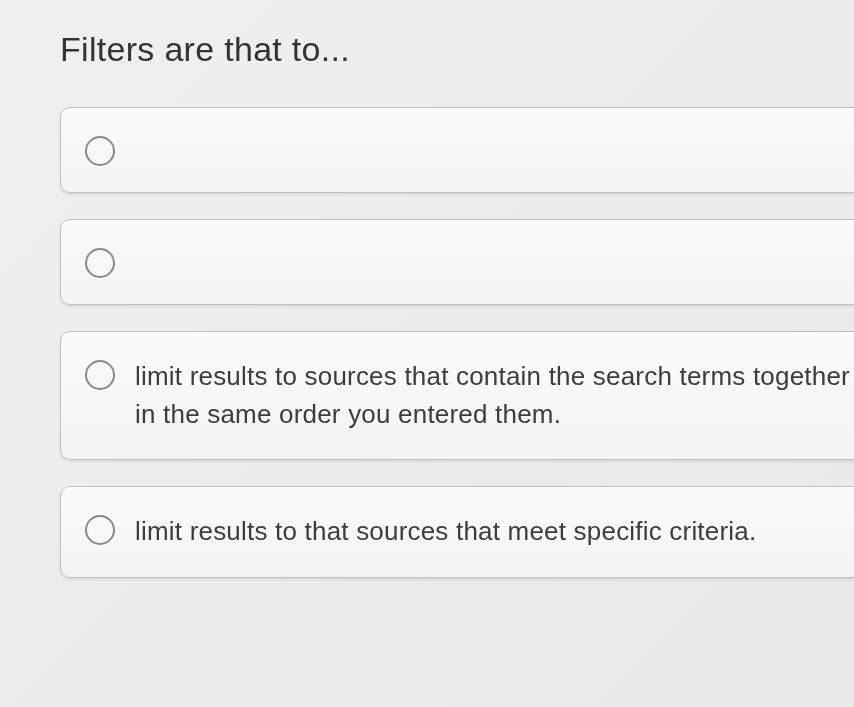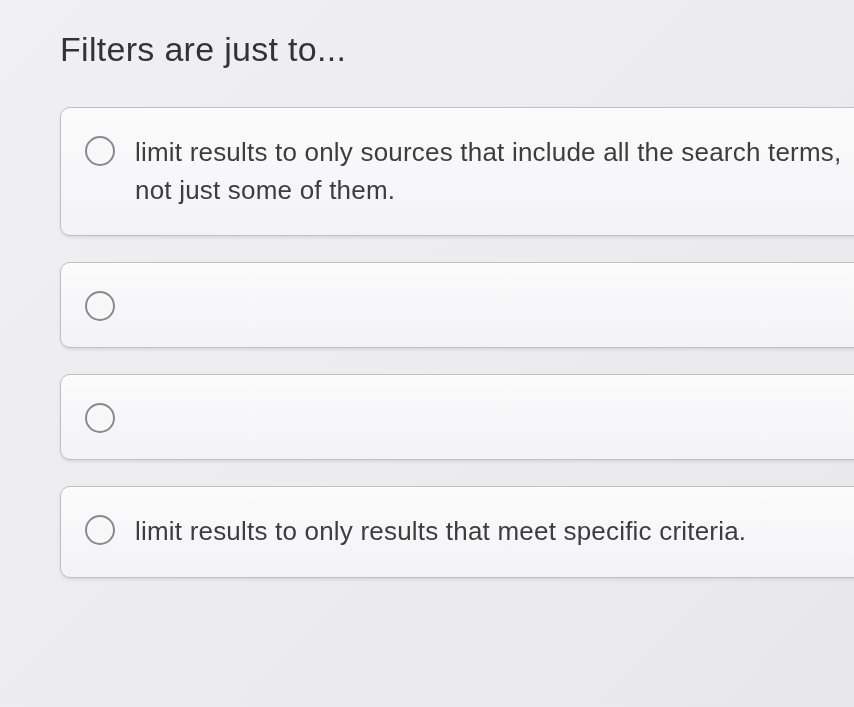--- a/index.html
+++ b/index.html
@@ -52,35 +52,35 @@
     .option-text {
       font-size: 26px;
       line-height: 1.45;
       color: #3d3d3d;
       letter-spacing: 0.2px;
     }
   </style>
 </head>
 <body>
 
-<h1 class="question-title">Filters are just to...</h1>
+<h1 class="question-title">Filters are that to...</h1>
 
 <div class="options-container">
-
-  <div class="option">
-    <div class="radio-circle"></div>
-    <div class="option-text">limit results to only sources that include all the search terms, not just some of them.</div>
-  </div>
 
   <div class="option">
     <div class="radio-circle"></div>
   </div>
 
   <div class="option">
     <div class="radio-circle"></div>
   </div>
 
   <div class="option">
     <div class="radio-circle"></div>
-    <div class="option-text">limit results to only results that meet specific criteria.</div>
+    <div class="option-text">limit results to sources that contain the search terms together in the same order you entered them.</div>
+  </div>
+
+  <div class="option">
+    <div class="radio-circle"></div>
+    <div class="option-text">limit results to that sources that meet specific criteria.</div>
   </div>
 
 </div>
 
 </body></html>

